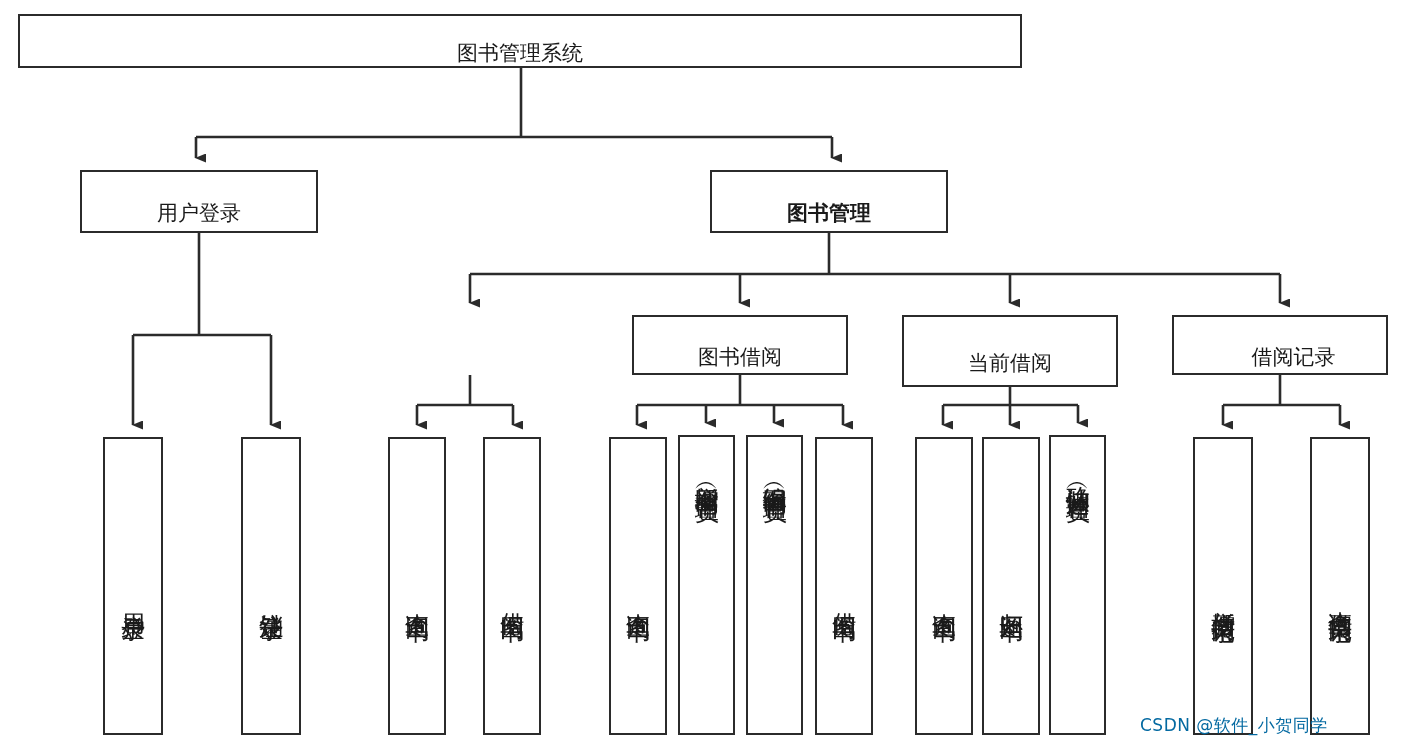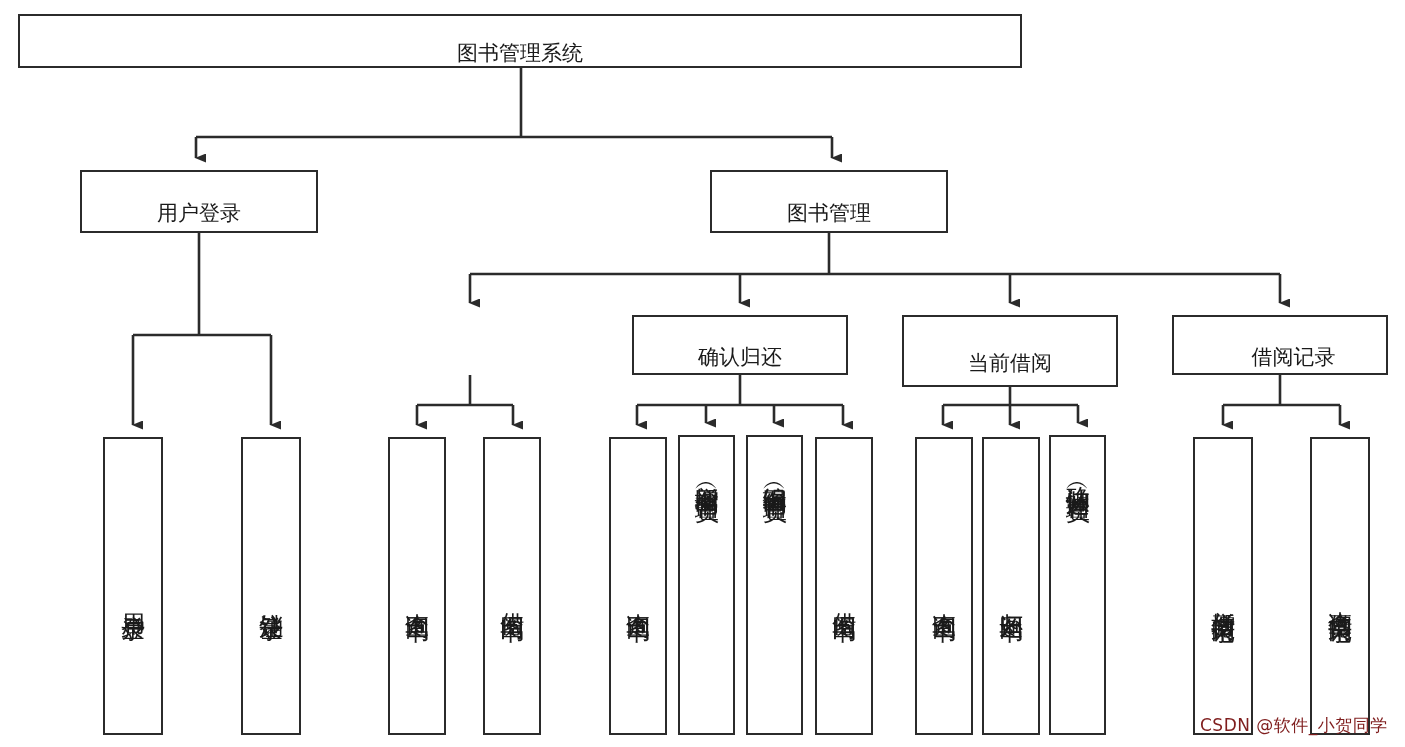--- a/index.html
+++ b/index.html
@@ -57,24 +57,24 @@
     text-orientation: upright;
     font-size: 24px;
     letter-spacing: 2px;
   }
   .node.vertical.centered {
     align-items: center;
     padding-top: 0;
   }
   .watermark {
     position: absolute;
-    left: 1200px;
+    left: 1140px;
     top: 714px;
     font-size: 17px;
-    color: #7f1d1d;
+    color: #0369a1;
     letter-spacing: 0.5px;
     white-space: nowrap;
     font-family: "DejaVu Sans", "Liberation Sans", sans-serif;
   }
 </style>
 </head>
 <body>
 
 <div id="diagram-root">
 
@@ -128,26 +128,26 @@
     </g>
   </svg>
 
   <div class="node horizontal" style="left:18px; top:14px; width:1004px; height:54px;">
     <span class="label">图书管理系统</span>
   </div>
 
   <div class="node horizontal" style="left:80px; top:170px; width:238px; height:63px;">
     <span class="label">用户登录</span>
   </div>
-  <div class="node horizontal" style="left:710px; top:170px; width:238px; height:63px;">
+  <div class="node horizontal" style="left:710px; top:170px; width:238px; height:63px;font-weight:bold;">
     <span class="label">图书管理</span>
   </div>
 
   <div class="node horizontal" style="left:632px; top:315px; width:216px; height:60px;">
-    <span class="label">确认归还</span>
+    <span class="label">图书借阅</span>
   </div>
   <div class="node horizontal" style="left:902px; top:315px; width:216px; height:72px;">
     <span class="label">当前借阅</span>
   </div>
   <div class="node horizontal" style="left:1172px; top:315px; width:216px; height:60px;padding-left:27px;">
     <span class="label">借阅记录</span>
   </div>
 
   <div class="node vertical centered" style="left:103px; top:437px; width:60px; height:298px;">
     <span class="label">用户登录</span>

